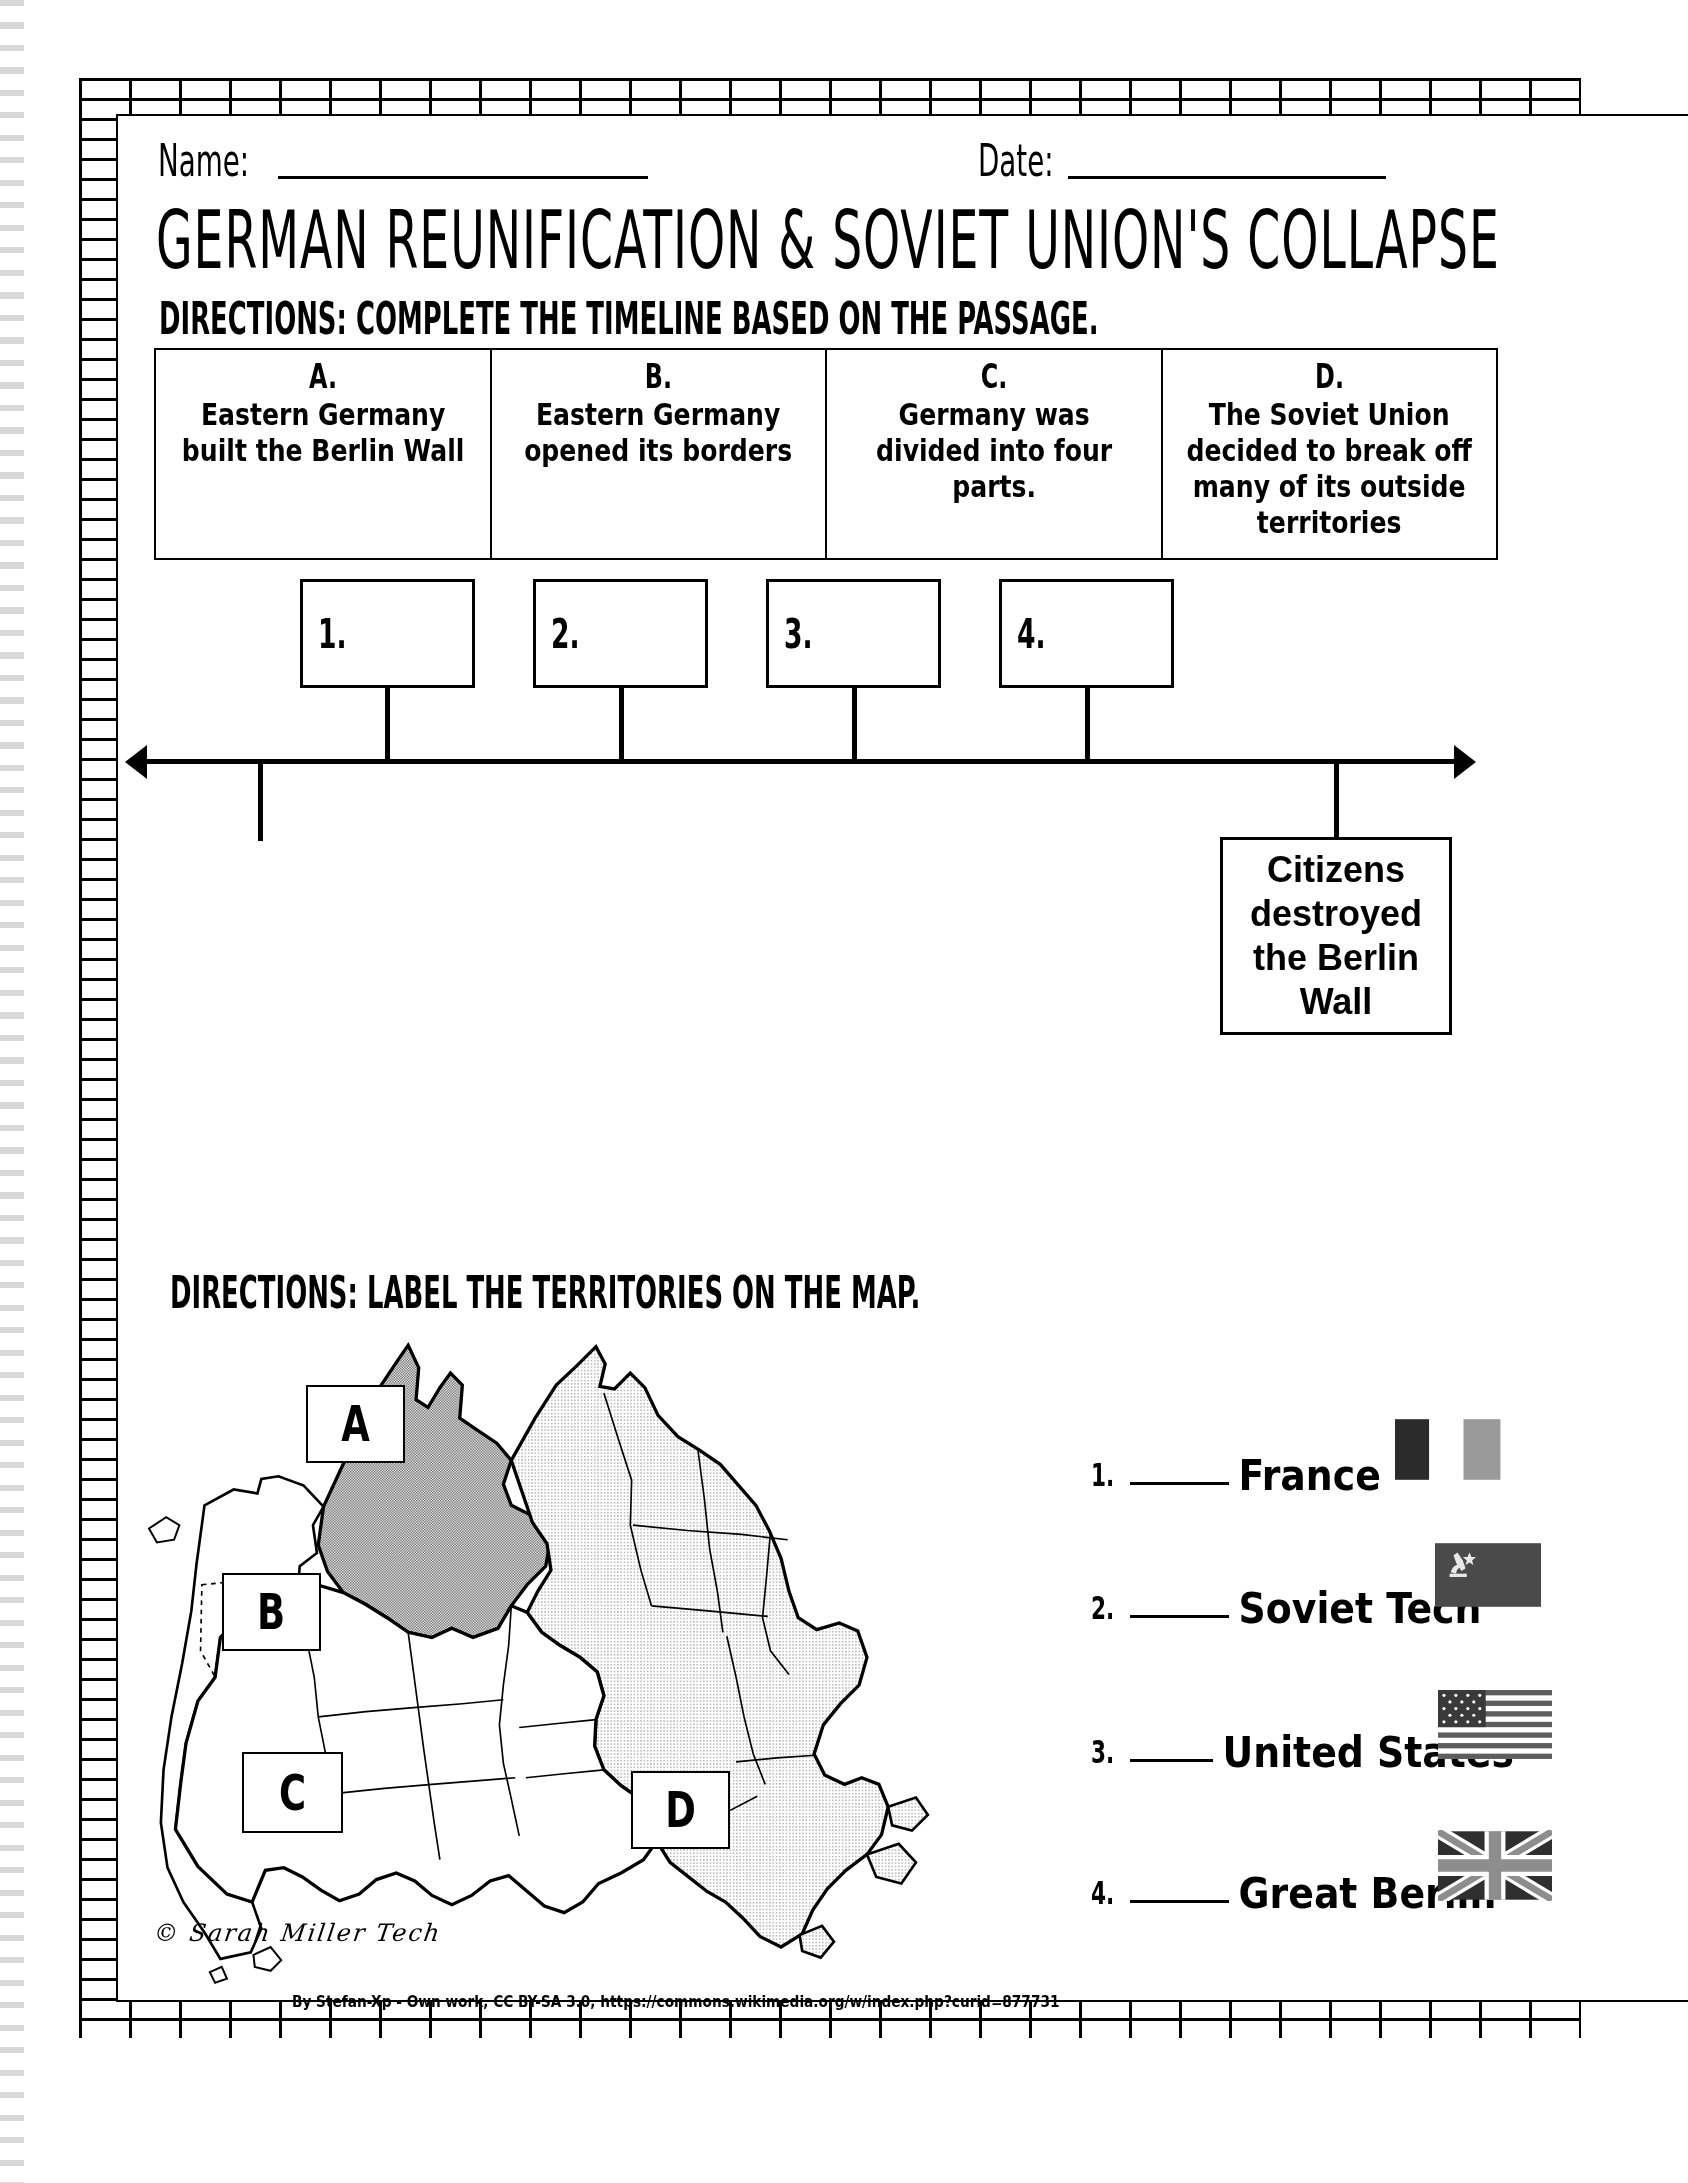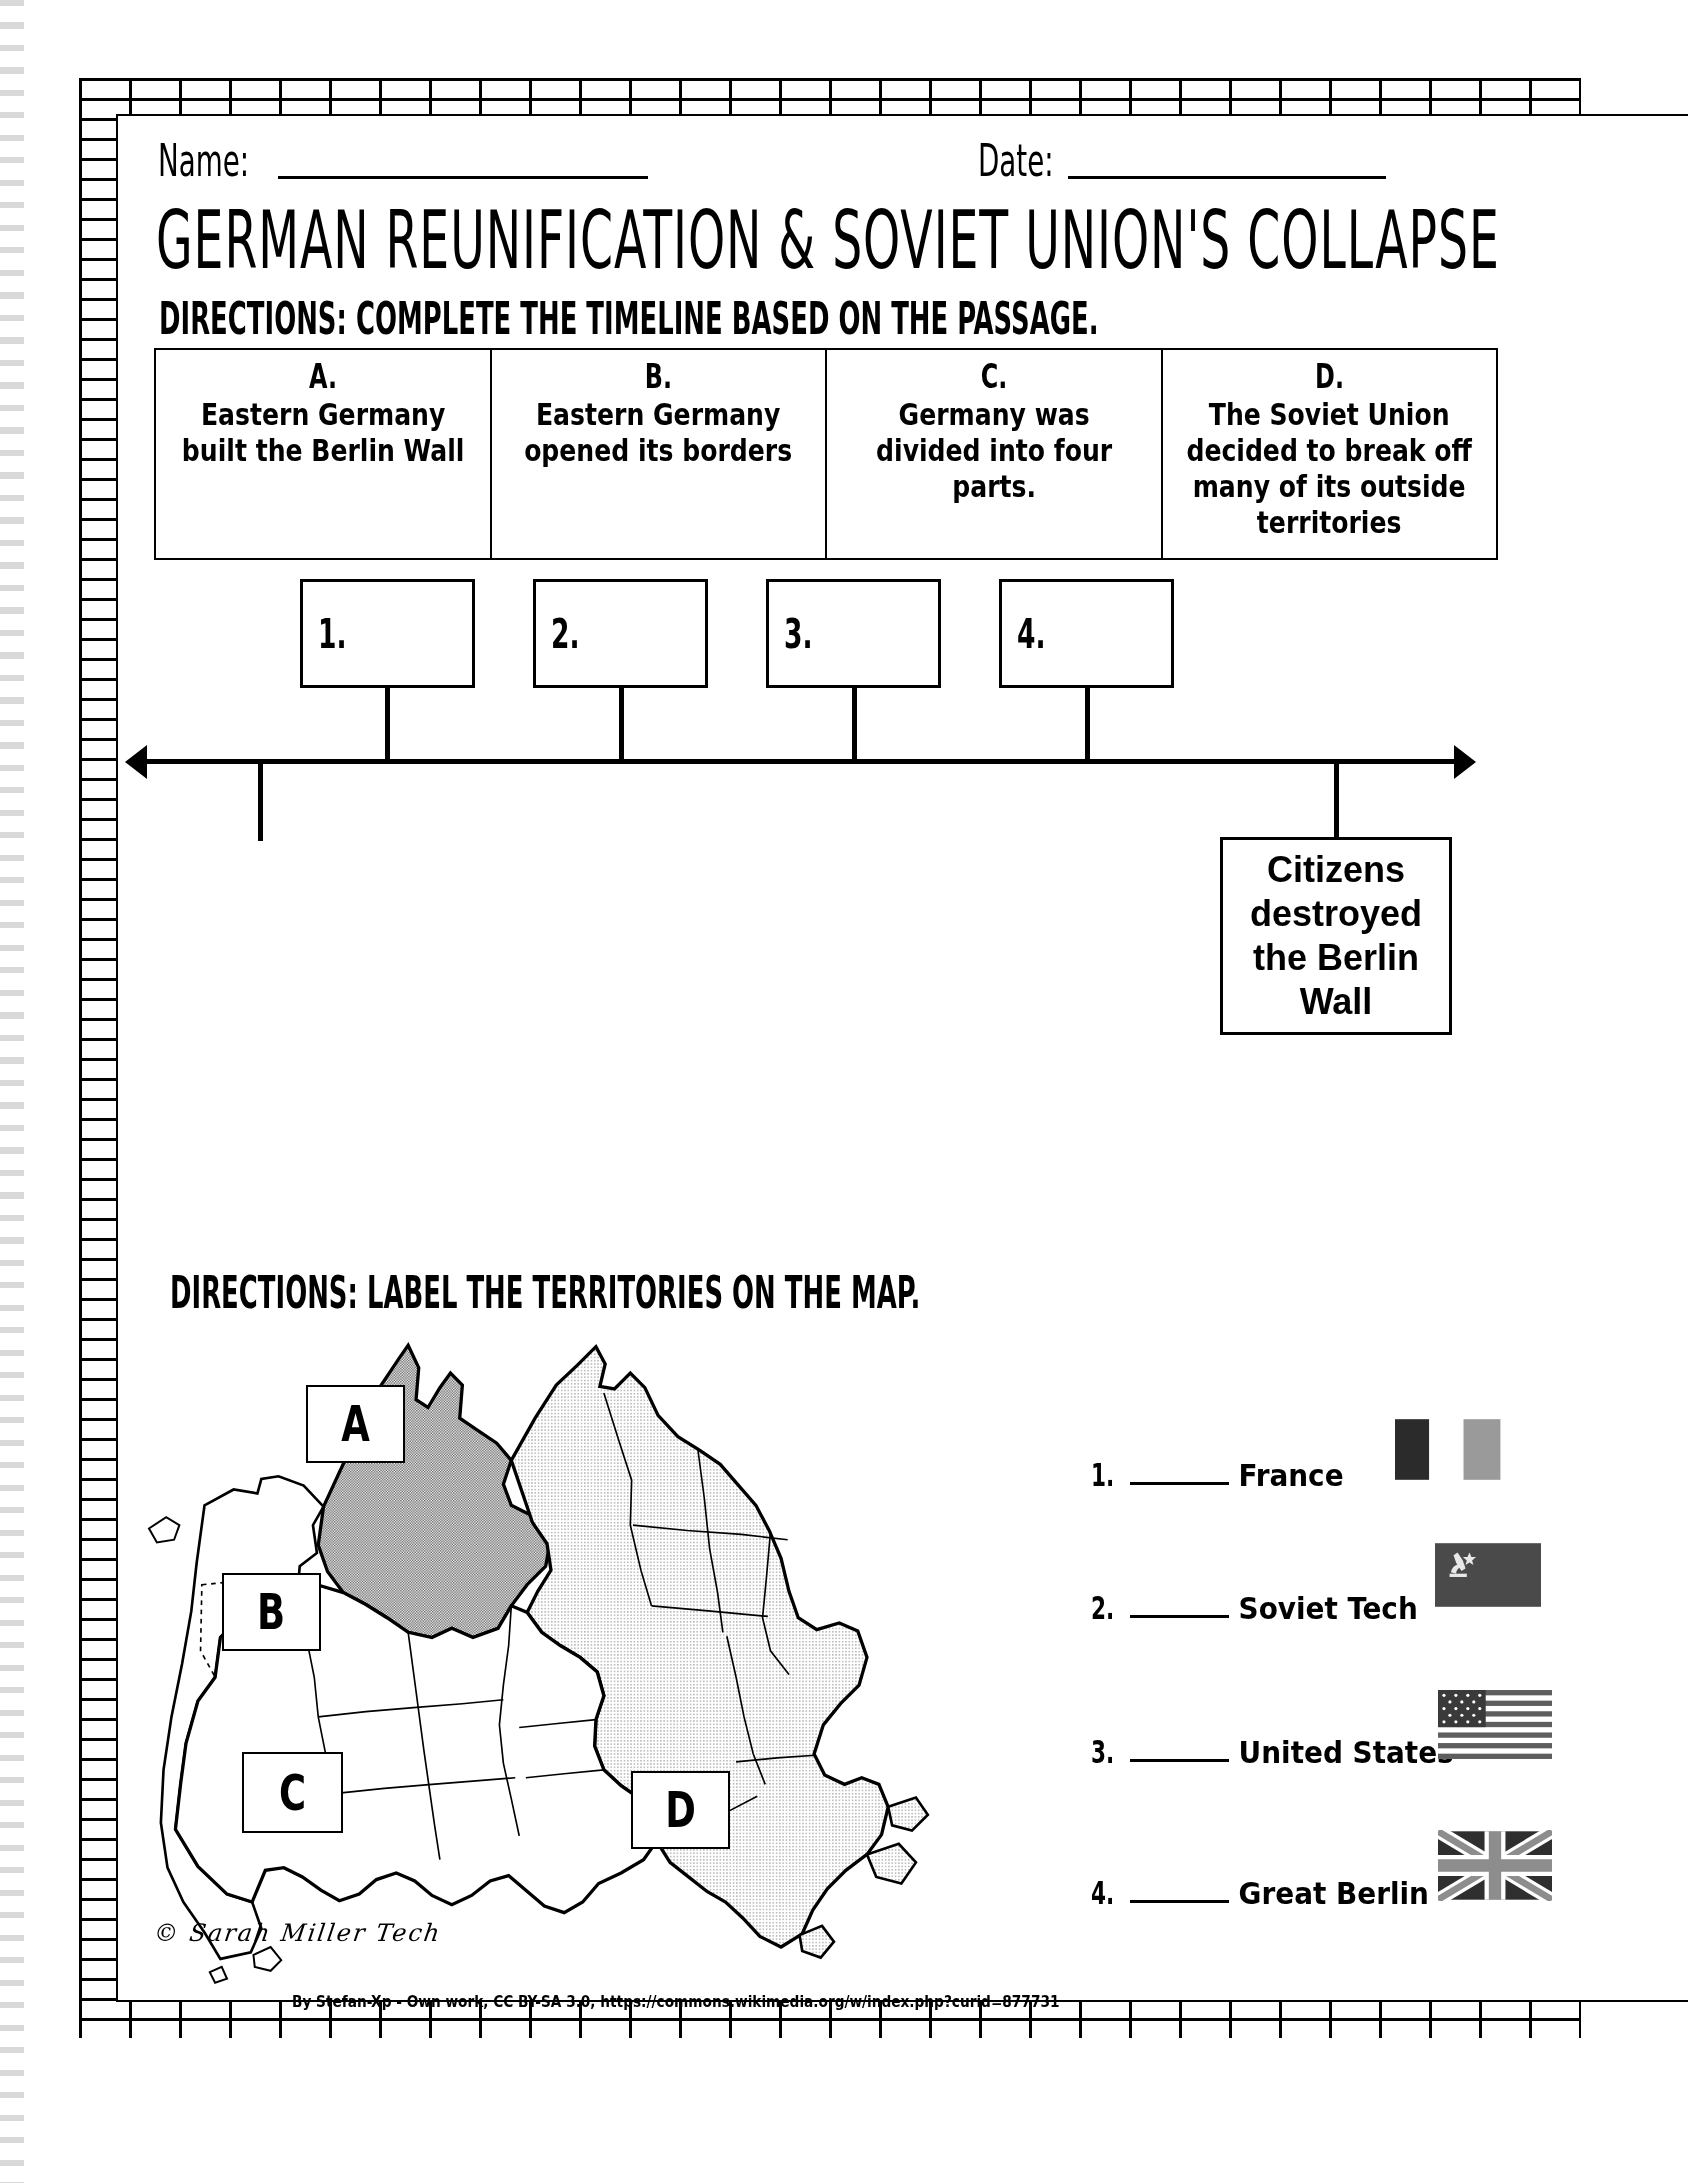--- a/index.html
+++ b/index.html
@@ -181,21 +181,21 @@
   .legend{ position:absolute; left:973px; top:1197px; width:423px; height:701px; }
   .leg-row{ position:absolute; left:0; width:423px; height:60px; display:flex; align-items:center; }
   .leg-num{
     font-family:"DejaVu Sans Condensed","Liberation Sans",sans-serif;
     font-size:32px; font-weight:bold; width:30px;
     transform:scaleX(.75); transform-origin:left center;
   }
   .leg-blank{ width:99px; height:3.3px; background:#000; margin:17px 9.3px 0 9.3px; align-self:center; }
   .leg-label{
     font-family:"Liberation Sans Narrow","DejaVu Sans Condensed","Liberation Sans",sans-serif;
-    font-size:31px; font-weight:bold; white-space:nowrap;
+    font-size:42px; font-weight:bold; white-space:nowrap;
   }
 
   .flag{ position:absolute; }
 
   
   .sig{
     position:absolute; left:36px; top:1803px;
     font-family:"DejaVu Serif","Liberation Serif",serif;
     font-style:italic; font-size:24px;
     letter-spacing:2px;

